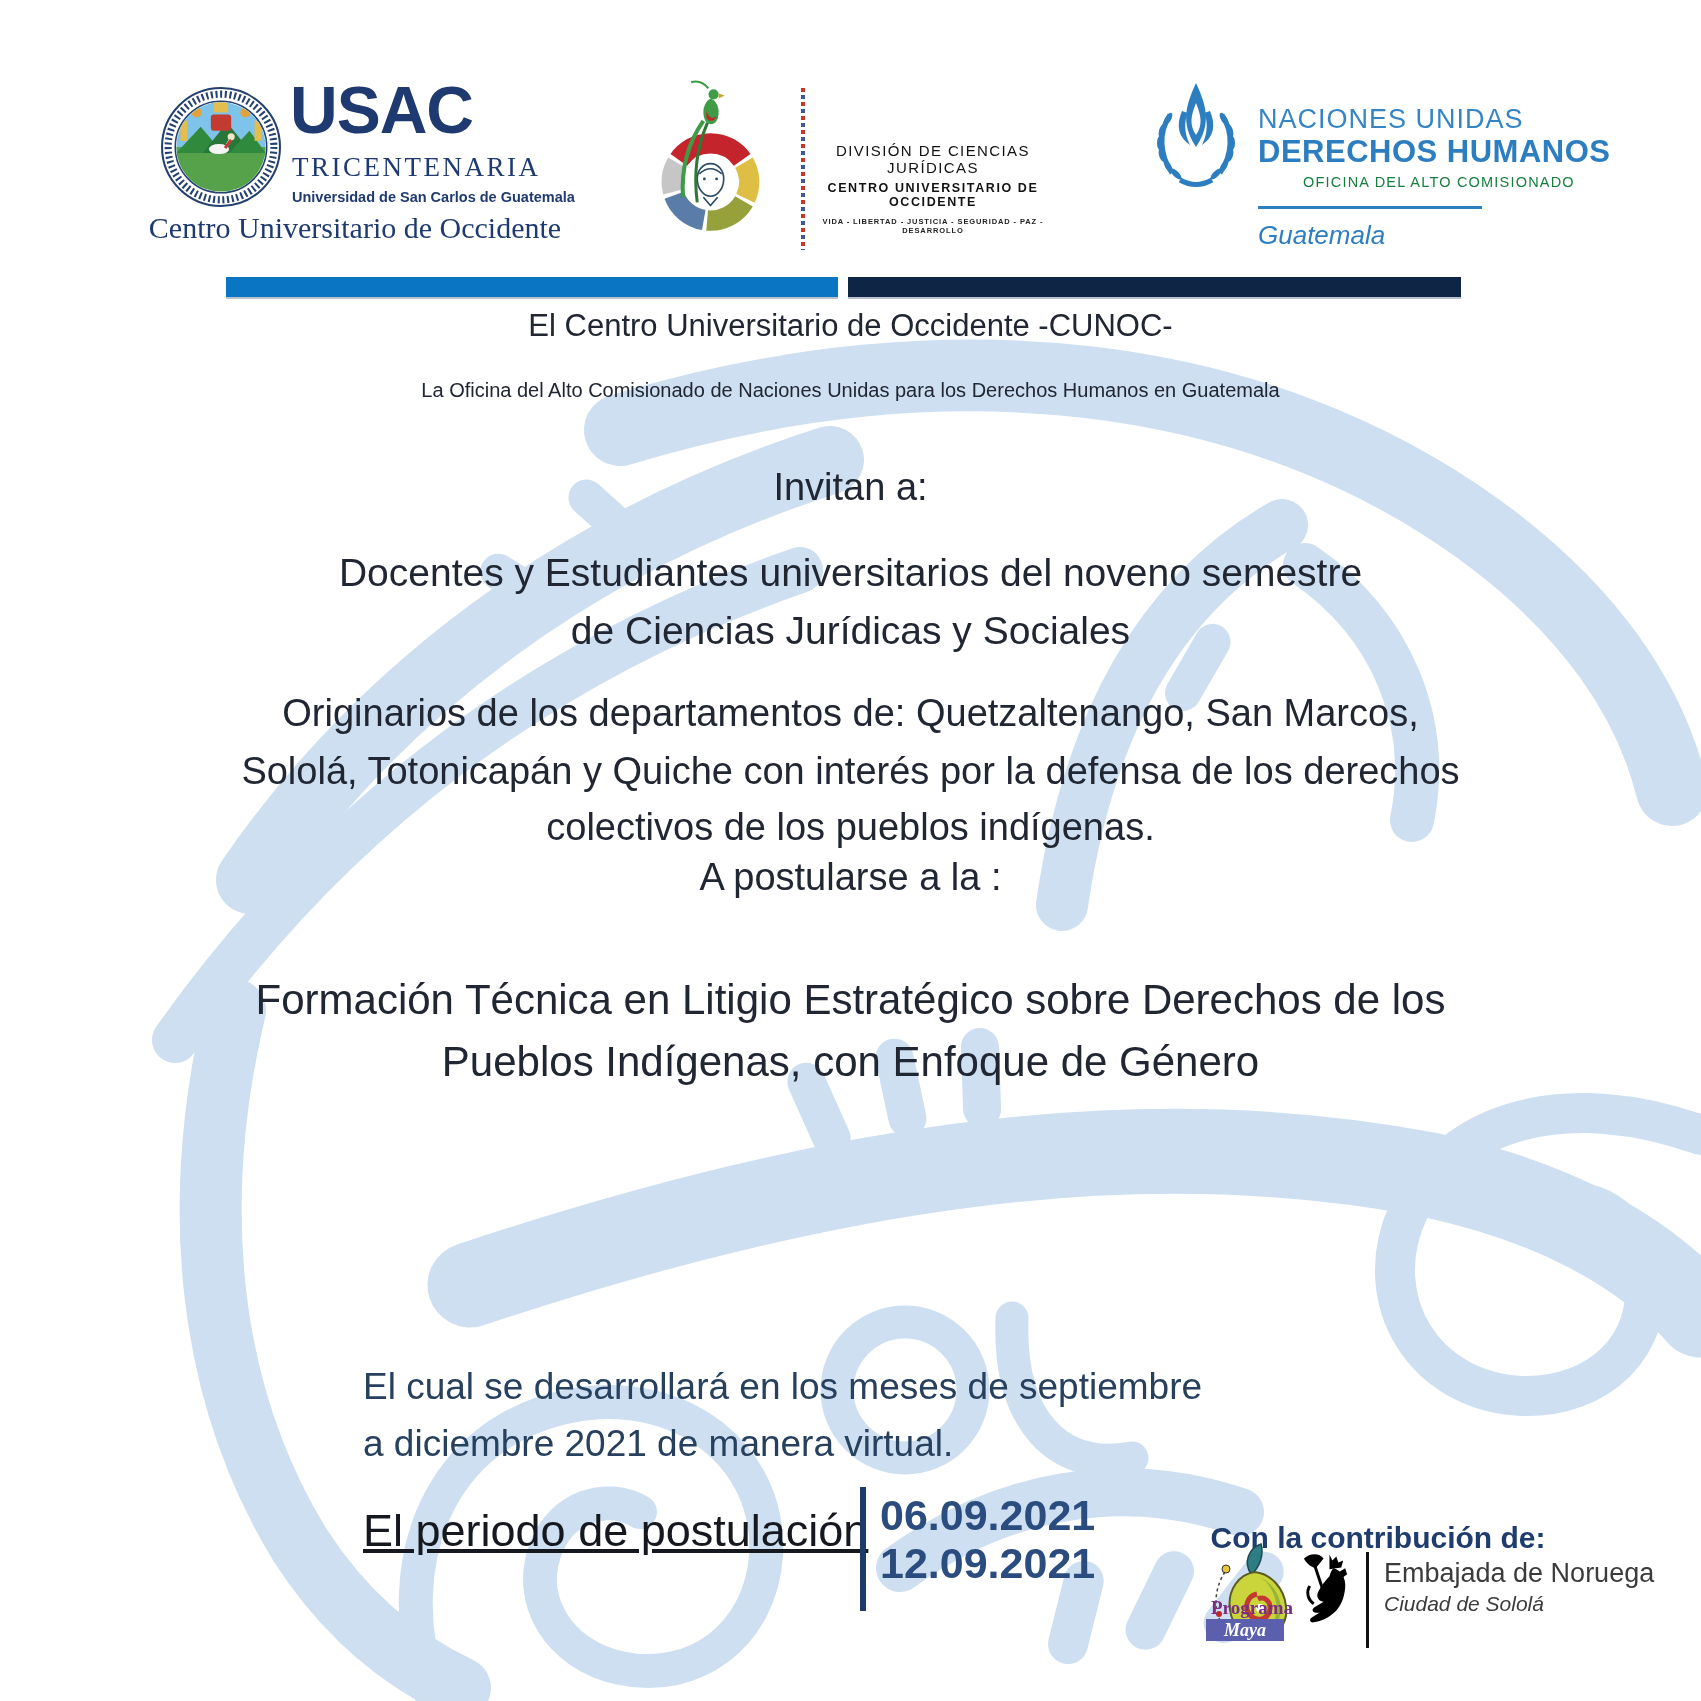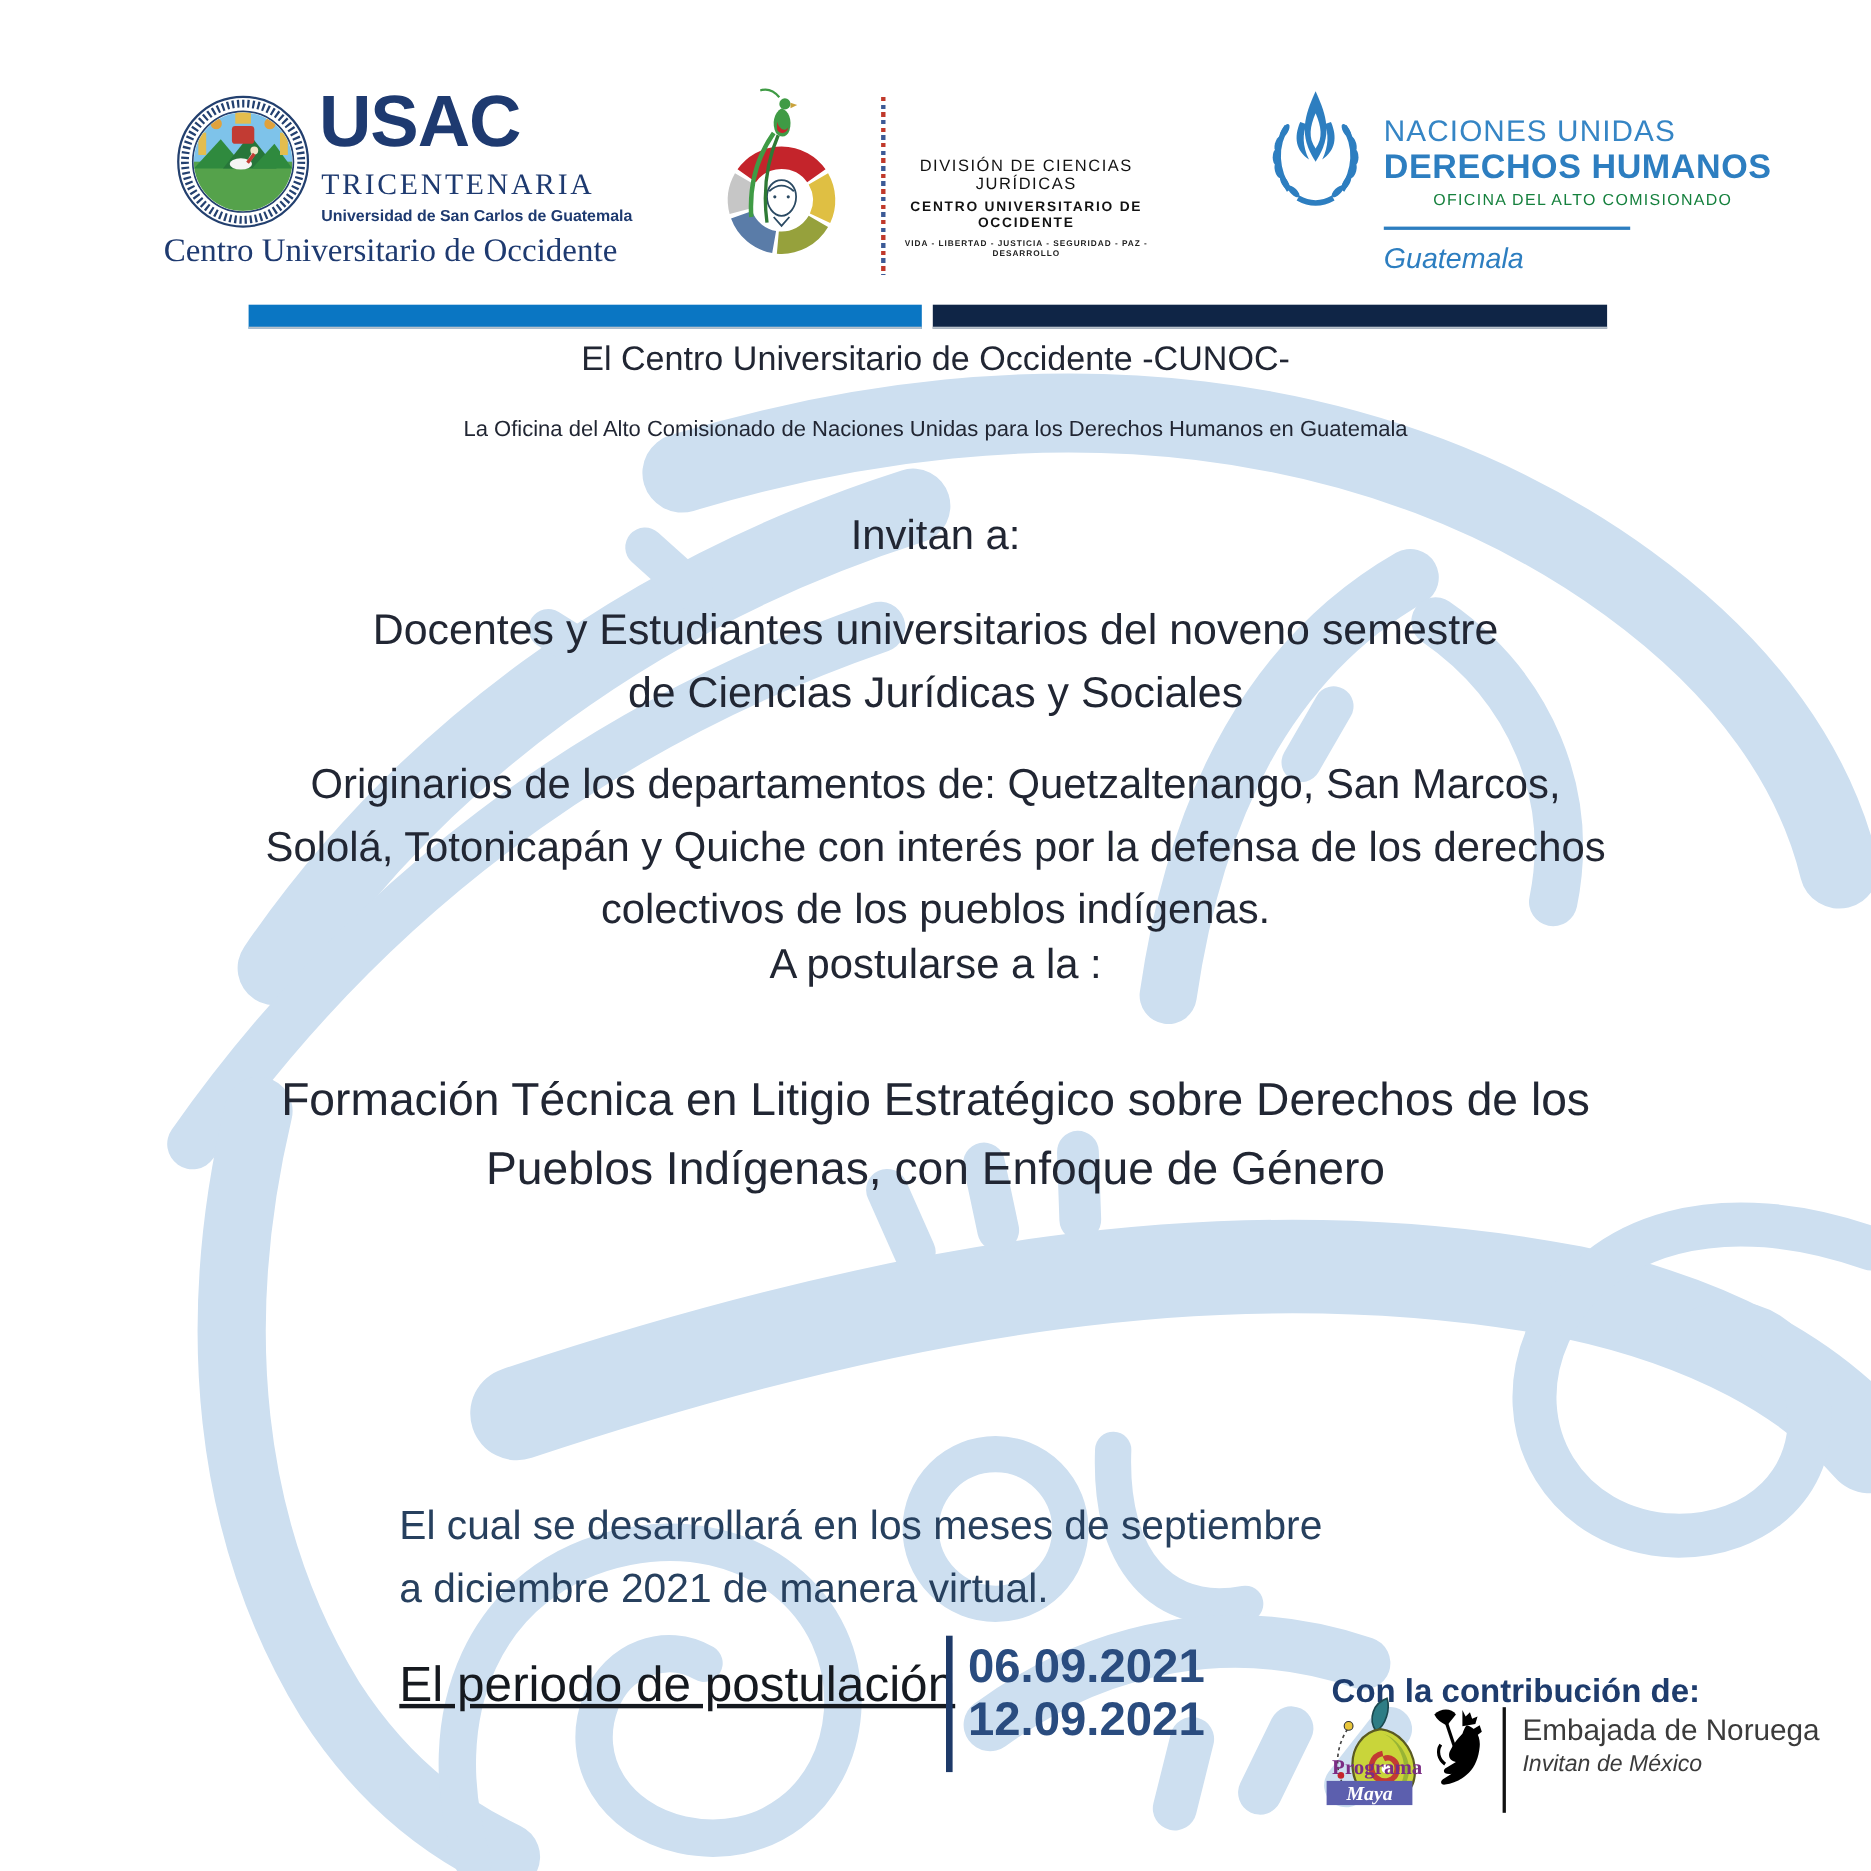--- a/index.html
+++ b/index.html
@@ -252,15 +252,15 @@
   <svg class="layer abs no-lion" viewBox="0 0 55 80">
     <path d="M14,14 L30,62" stroke="#000000" stroke-width="3"></path>
     <path d="M4,10 C10,4 20,4 24,10 L16,20 C10,18 6,14 4,10 Z" fill="#000000"></path>
     <path d="M30,6 l3,6 4,-4 2,6 5,-2 -2,7 -12,2 z" fill="#000000"></path>
     <path d="M34,20 C42,22 47,30 46,40 C45,50 42,58 36,64 C30,70 22,74 14,75 C10,75.5 9,72 12,70 L20,65 C14,66 11,63 14,60 L24,54 C18,53 16,48 19,43 C22,37 26,32 30,28 C31,25 32,22 34,20 Z" fill="#000000"></path>
     <path d="M36,26 L46,20 L48,26 L40,32 Z" fill="#000000"></path>
     <path d="M14,56 C8,52 6,44 10,38" stroke="#000000" stroke-width="3" fill="none"></path>
   </svg>
   <div class="layer abs emb-sep"></div>
   <div class="layer abs emb-name">Embajada de Noruega</div>
-  <div class="layer abs emb-city">Invitan de México</div>
+  <div class="layer abs emb-city">Ciudad de Sololá</div>
 
 </div>
 
 </body></html>

